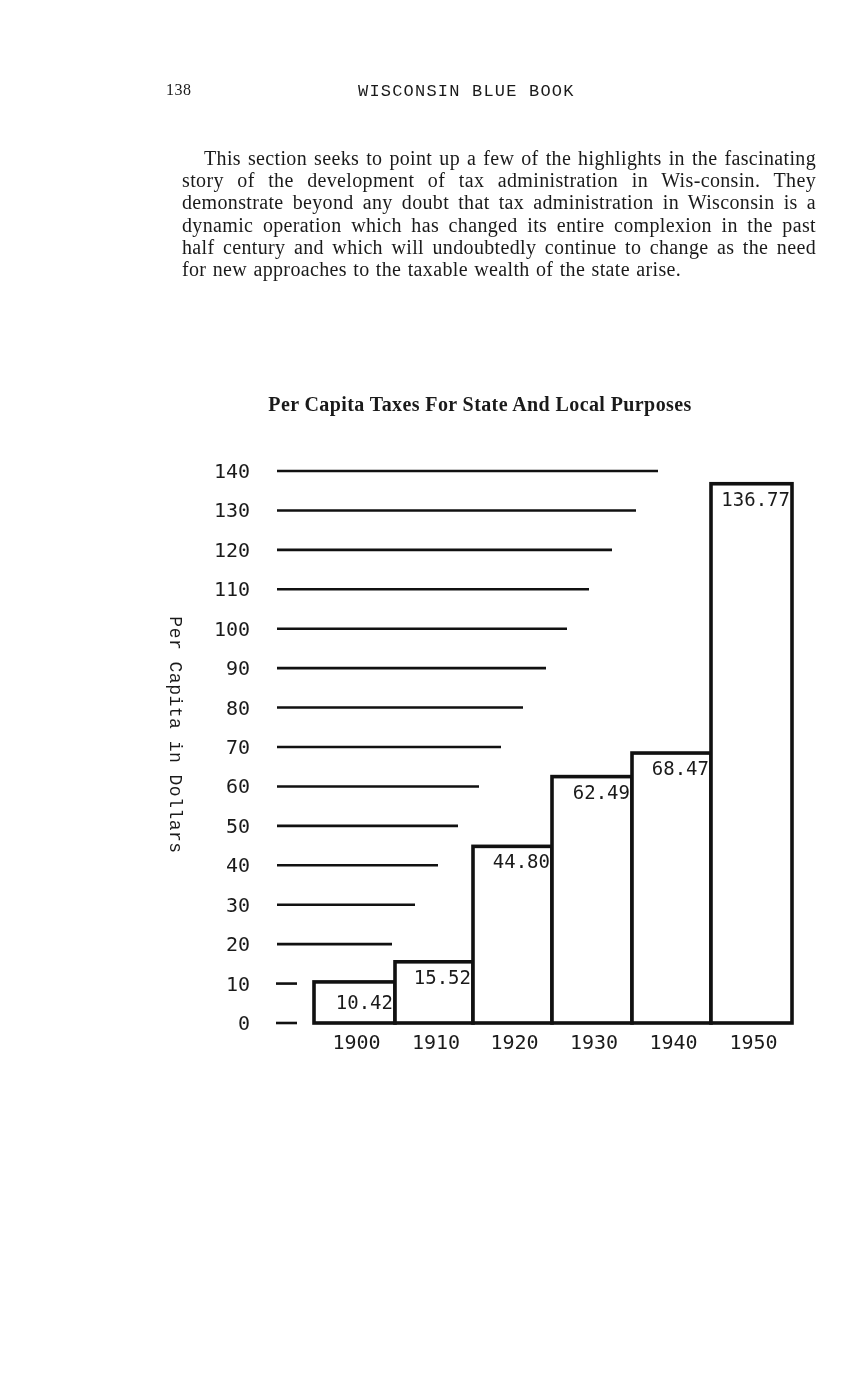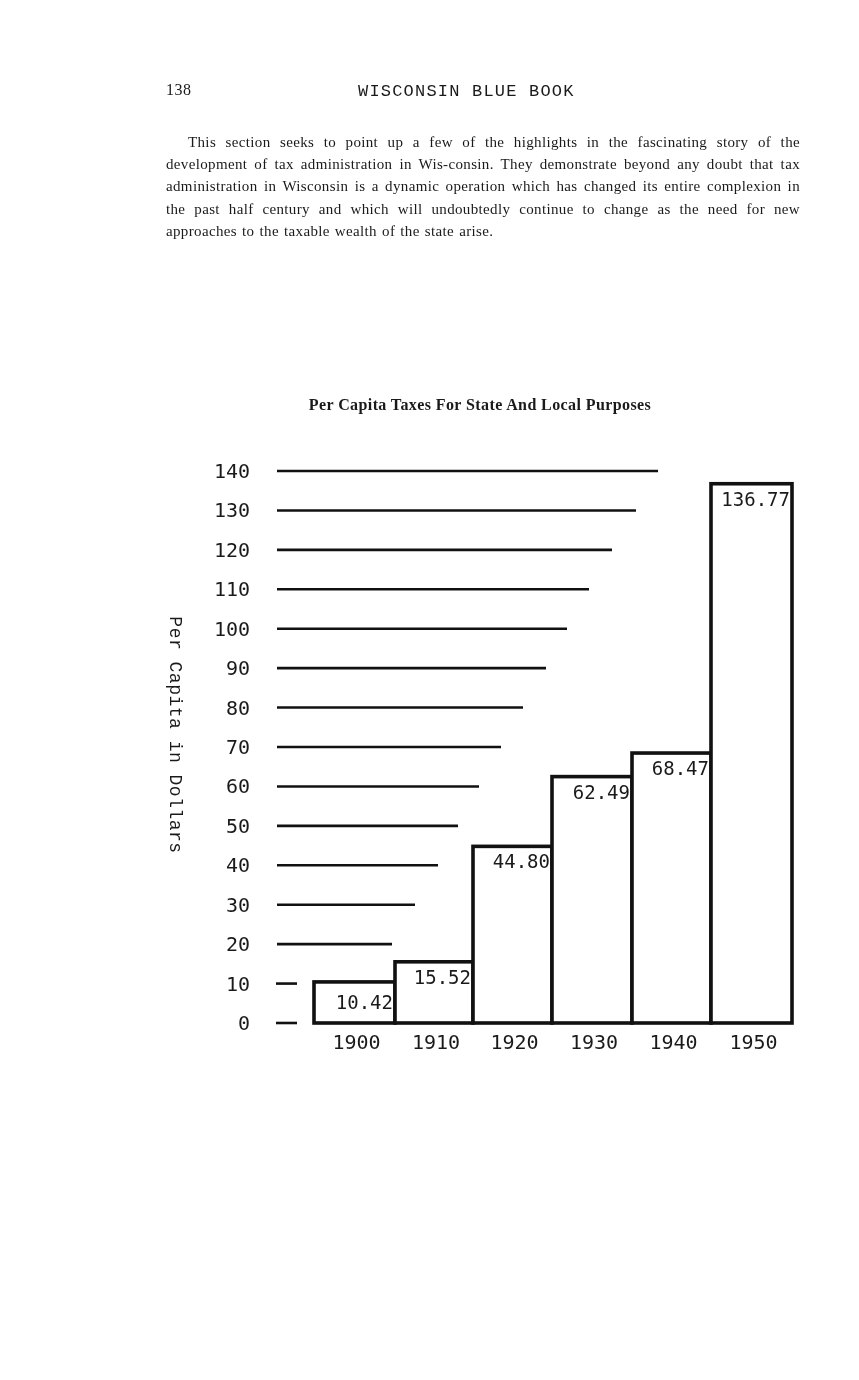--- a/index.html
+++ b/index.html
@@ -1,20 +1,20 @@
 <!DOCTYPE html>
 <html><head>
 <meta charset="utf-8">
 <style>
   html, body { margin: 0; padding: 0; background: #ffffff; }
   body { width: 859px; height: 1380px; position: relative; overflow: hidden; color: #1a1a1a; }
   .page-number { position: absolute; left: 166px; top: 81px; font-family: "Liberation Serif", serif; font-size: 16px; letter-spacing: 0.5px; }
   .running-head { position: absolute; left: 358px; top: 82px; font-family: Liberation Mono, monospace; font-size: 17px; letter-spacing: 1.2px; }
-  .body-text { position: absolute; left: 166px; top: 131px; width: 634px; font-family: "Liberation Serif", serif; font-size: 15px; line-height: 22.2px; text-align: justify; text-indent: 22px; letter-spacing: 0.35px; word-spacing: 1px; margin: 0; hyphens: manual; }
-  .chart-title { position: absolute; left: 230px; top: 396px; width: 500px; text-align: center; font-family: "Liberation Serif", serif; font-weight: bold; font-size: 16px; line-height: 17px; letter-spacing: 0.4px; }
+  .body-text { position: absolute; left: 166px; top: 131px; width: 634px; font-family: "Liberation Serif", serif; font-size: 20px; line-height: 22.2px; text-align: justify; text-indent: 22px; letter-spacing: 0.35px; word-spacing: 1px; margin: 16px; hyphens: manual; }
+  .chart-title { position: absolute; left: 230px; top: 396px; width: 500px; text-align: center; font-family: "Liberation Serif", serif; font-weight: bold; font-size: 20px; line-height: 17px; letter-spacing: 0.4px; }
   .chart-svg { position: absolute; left: 0; top: 0; }
   .ylabel-wrap { position: absolute; left: 161px; top: 590px; width: 28px; height: 290px; }
   .ylabel { position: absolute; left: 50%; top: 50%; transform: translate(-50%, -50%) rotate(90deg); white-space: nowrap; font-family: "Liberation Mono", monospace; font-size: 18px; letter-spacing: 0.5px; }
 </style>
 </head>
 <body>
 
 <div class="page-number">138</div>
 <div class="running-head">WISCONSIN BLUE BOOK</div>
 

